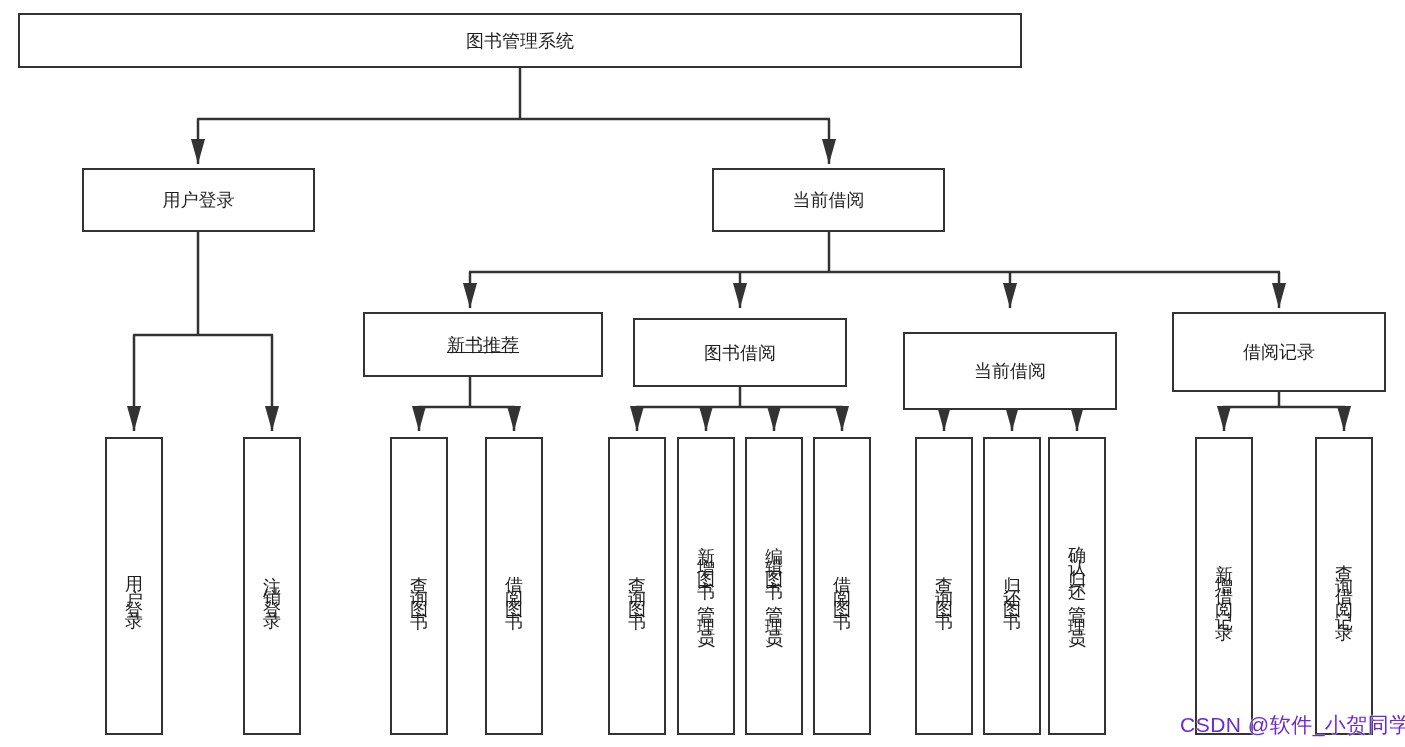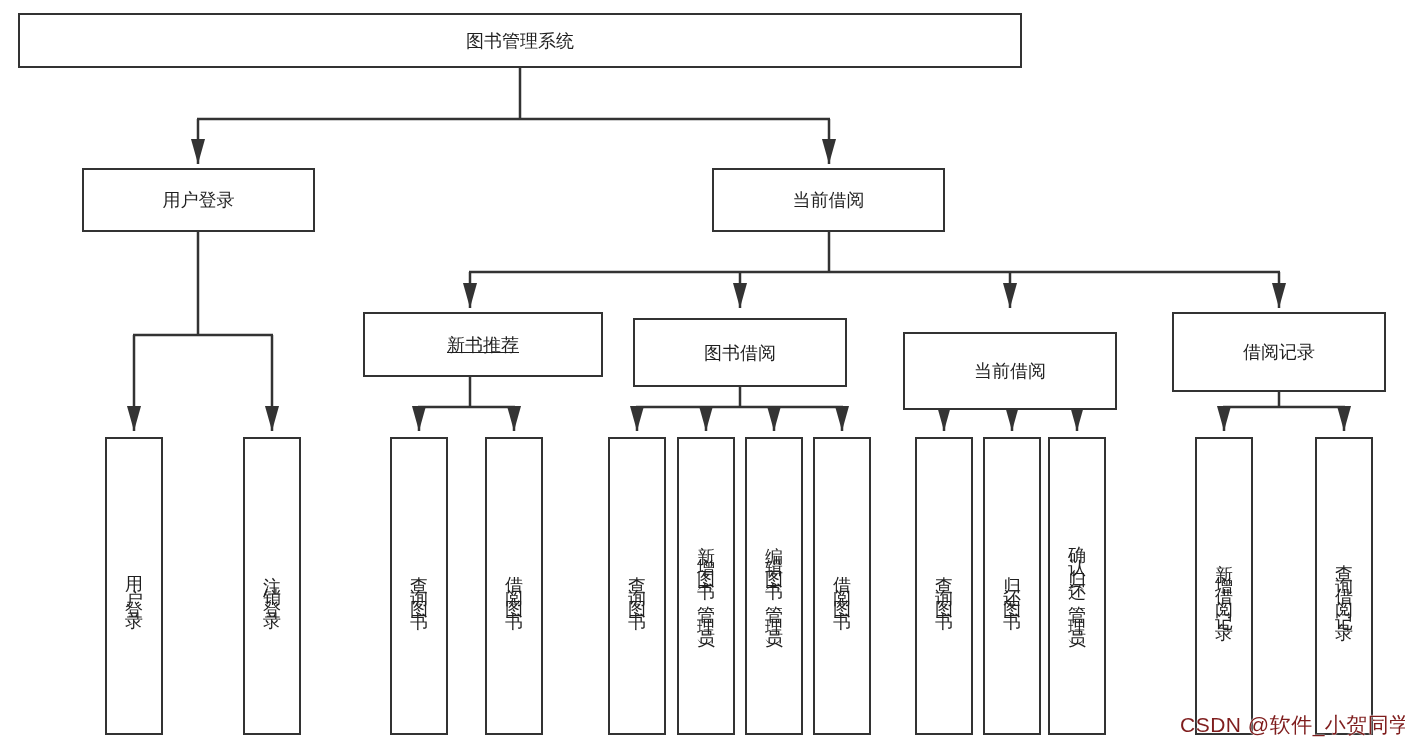--- a/index.html
+++ b/index.html
@@ -36,21 +36,21 @@
     white-space: normal;
     text-align: center;
   }
   .watermark {
     position: absolute;
     left: 1180px;
     top: 711px;
     width: 225px;
     font-size: 21px;
     letter-spacing: 0.5px;
-    color: #7f1d1d;
+    color: #6d28d9;
     text-shadow: 0 0 2px #ffffff, 0 0 1px #ffffff;
     white-space: nowrap;
     pointer-events: none;
   }
 </style>
 </head>
 <body>
 
 <div class="canvas">
 

